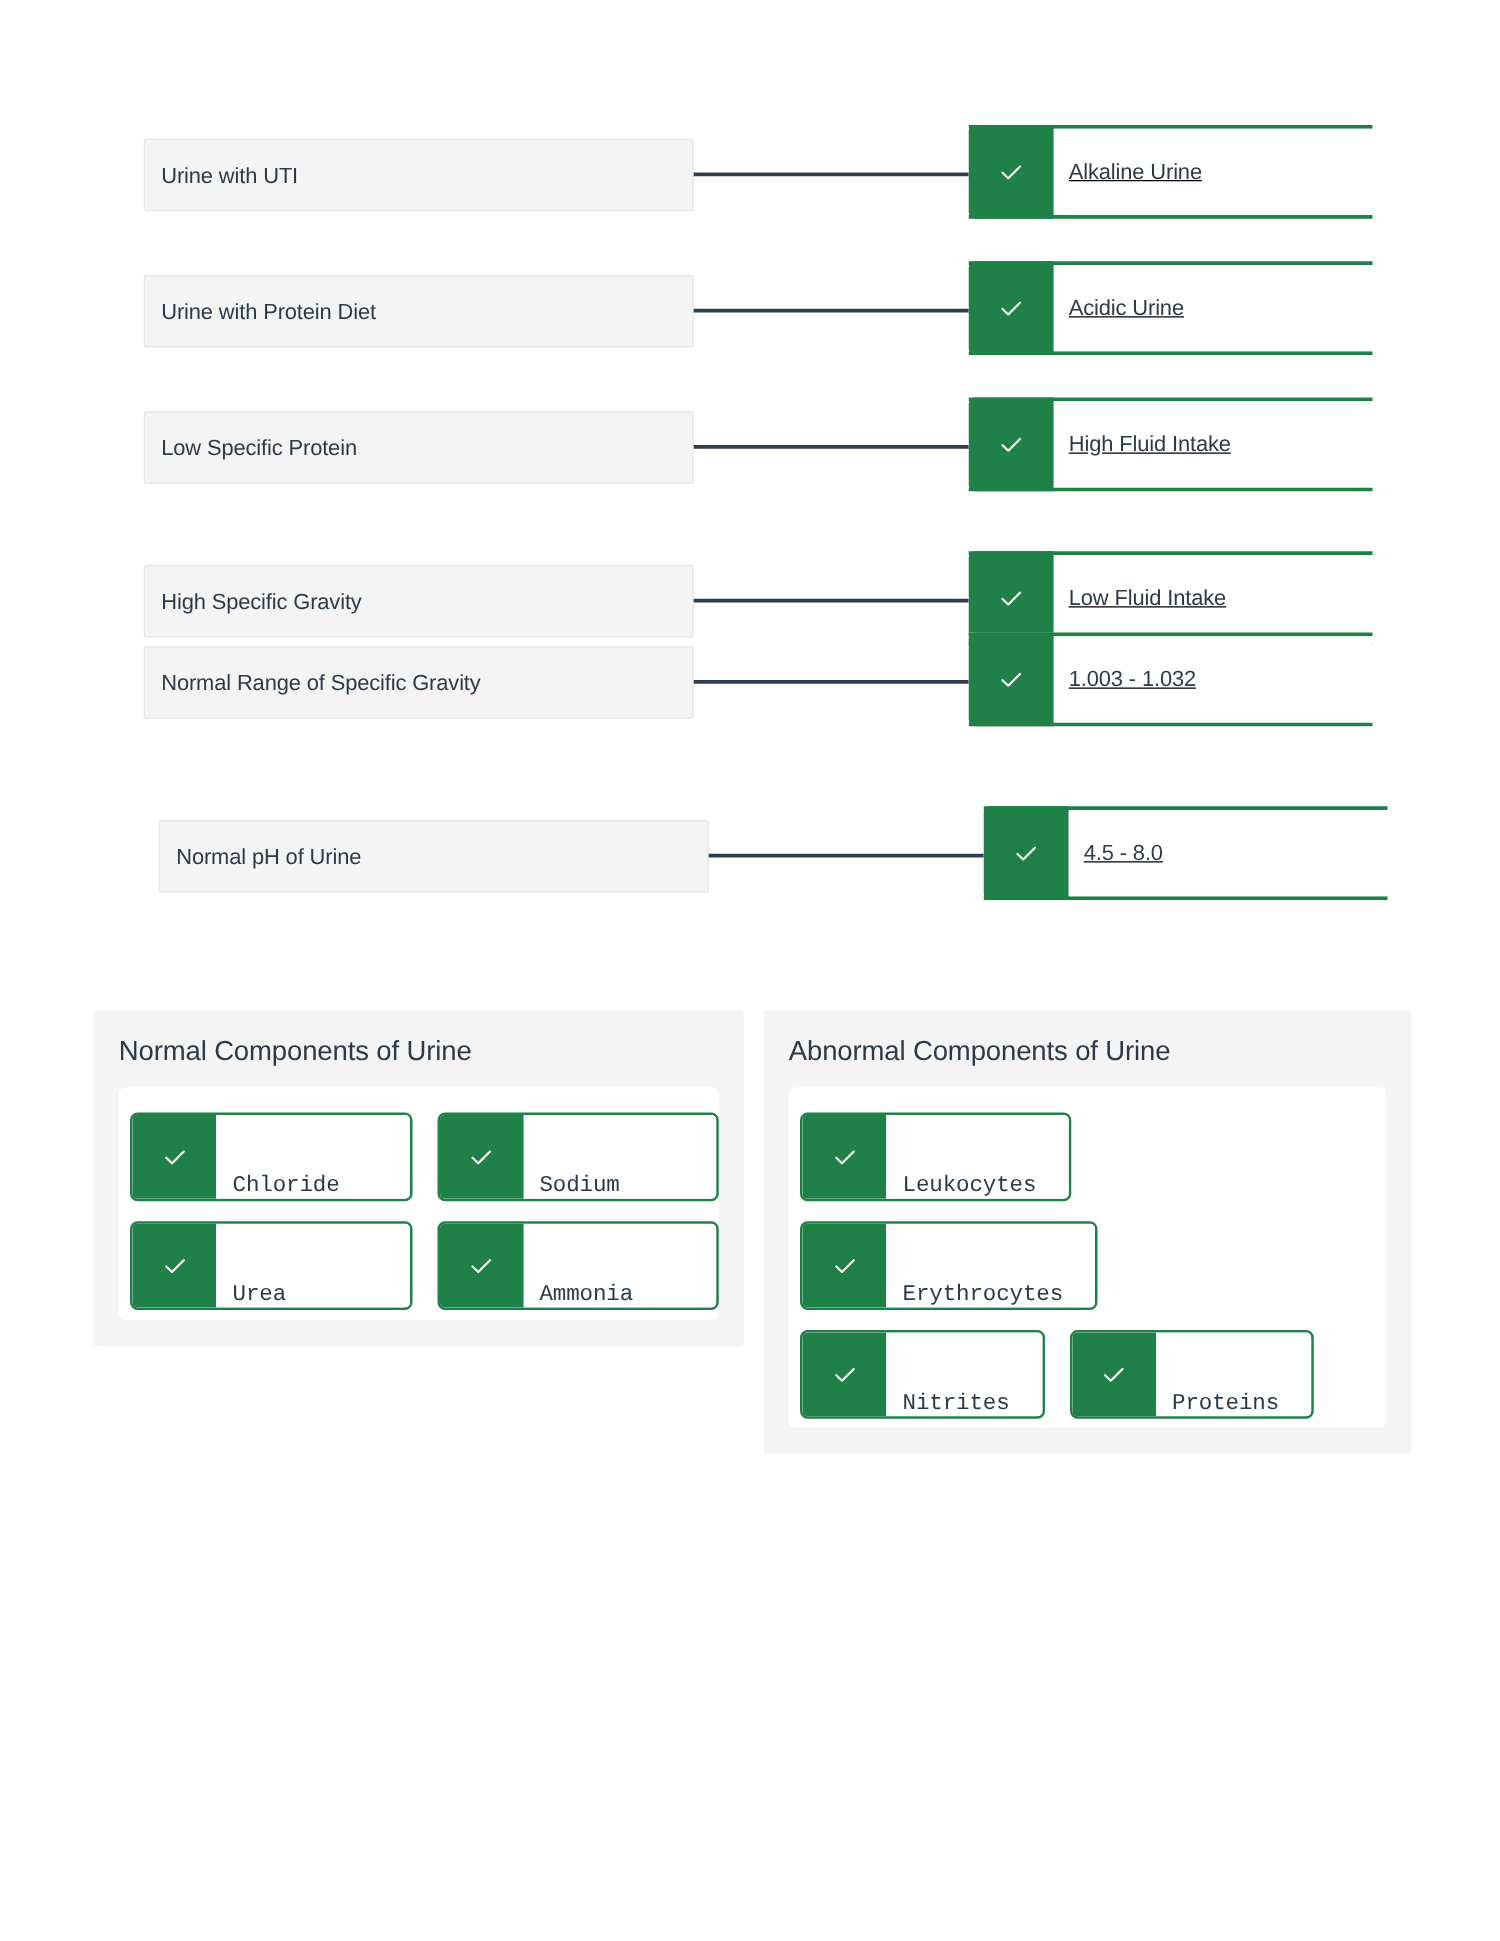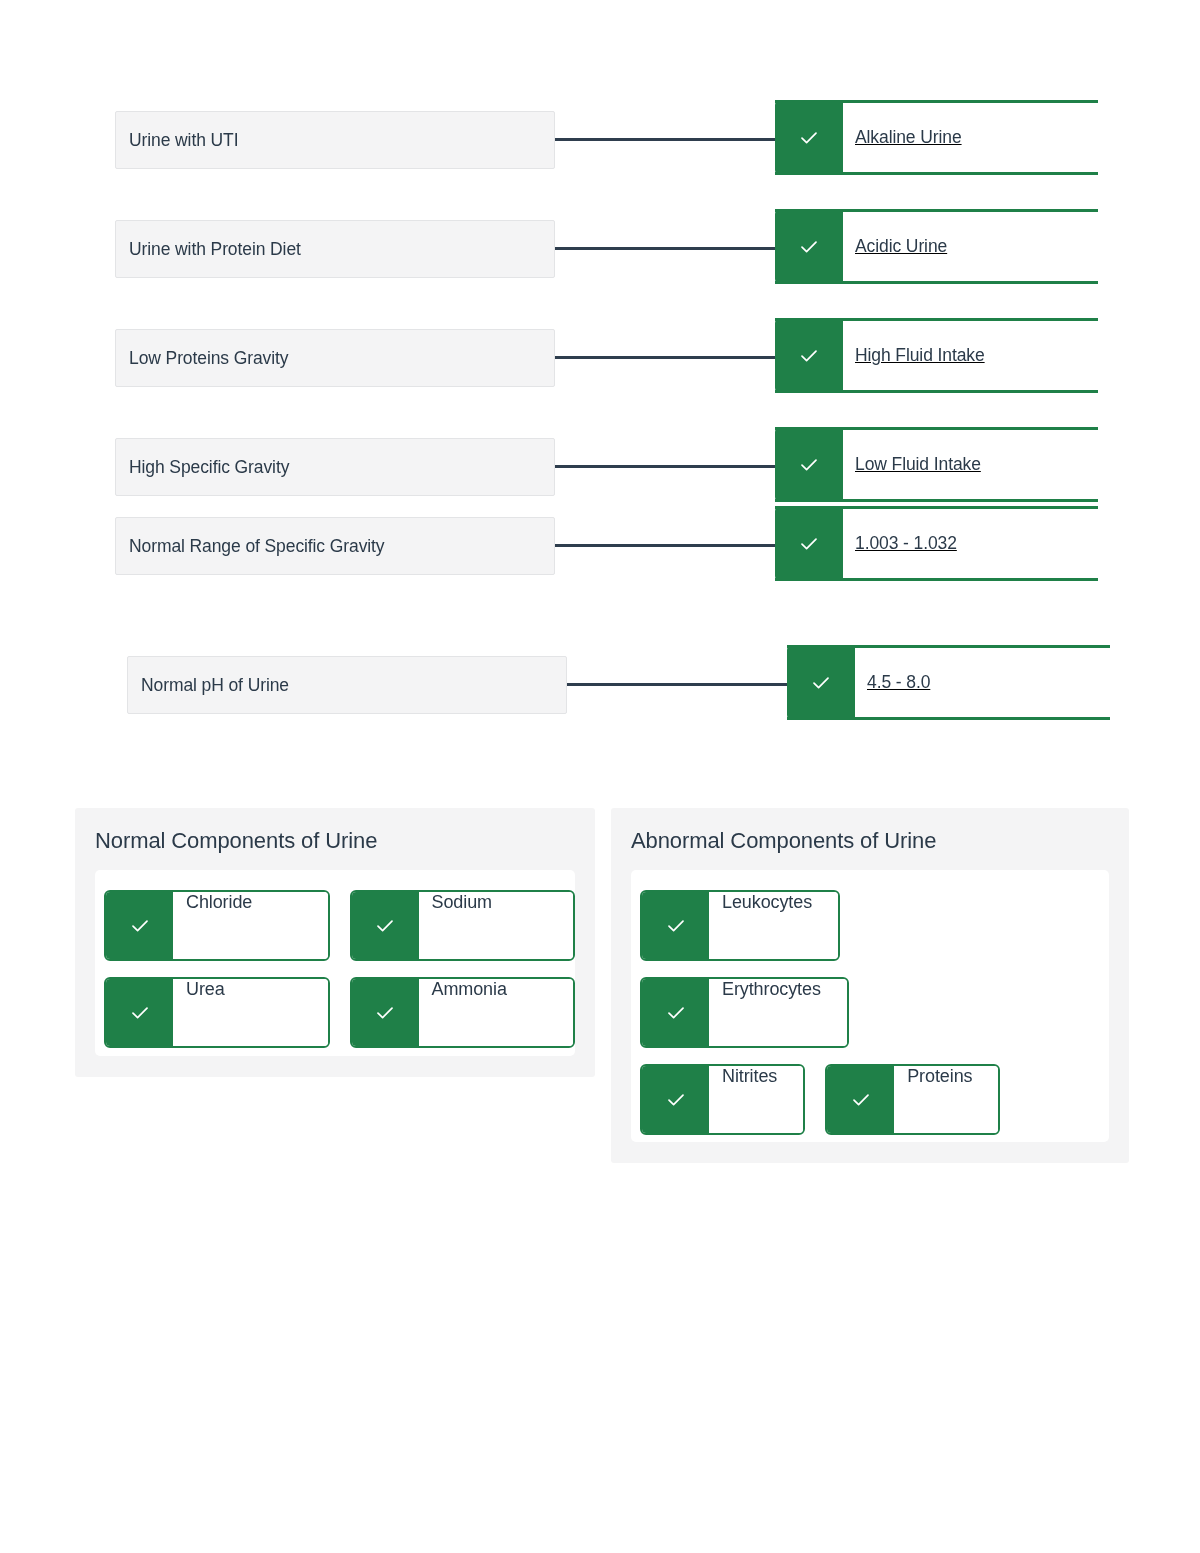--- a/index.html
+++ b/index.html
@@ -160,23 +160,24 @@
   }
   .chip-check {
     flex: 0 0 67px;
     background: #1f8048;
     display: flex;
     align-items: center;
     justify-content: center;
   }
   .chip-body {
     display: flex;
-    align-items: flex-start;
+    align-items: flex-end;
     padding: 0 26px 0 13px;
     background: #ffffff;
+    font-family: Liberation Mono, monospace;
   }
   .chip-label {
     font-size: 18px;
     color: #2b3a49;
     letter-spacing: -0.1px;
     white-space: nowrap;
   }
 
   
   .chip.w-fixed .chip-body { width: 158px; padding-right: 0; }
@@ -217,36 +218,36 @@
             </svg>
         </div>
         <div class="answer-body">
           <span class="answer-label">Acidic Urine</span>
         </div>
       </div>
     </div>
 
     <div class="match-row" style="top:318px;">
       <div class="prompt-box">
-        <span class="prompt-label">Low Proteins Gravity</span>
+        <span class="prompt-label">Low Specific Protein</span>
       </div>
       <div class="connector"></div>
       <div class="answer-card">
         <div class="answer-check">
           <svg class="check-svg" viewBox="0 0 26 26">
               <path d="M6 13.2 L10.6 17.6 L20 8.2"></path>
             </svg>
         </div>
         <div class="answer-body">
           <span class="answer-label">High Fluid Intake</span>
         </div>
       </div>
     </div>
 
-    <div class="match-row" style="top:427px;padding-left:47px;">
+    <div class="match-row" style="top:441px;padding-left:47px;">
       <div class="prompt-box">
         <span class="prompt-label">High Specific Gravity</span>
       </div>
       <div class="connector"></div>
       <div class="answer-card">
         <div class="answer-check">
           <svg class="check-svg" viewBox="0 0 26 26">
               <path d="M6 13.2 L10.6 17.6 L20 8.2"></path>
             </svg>
         </div>

